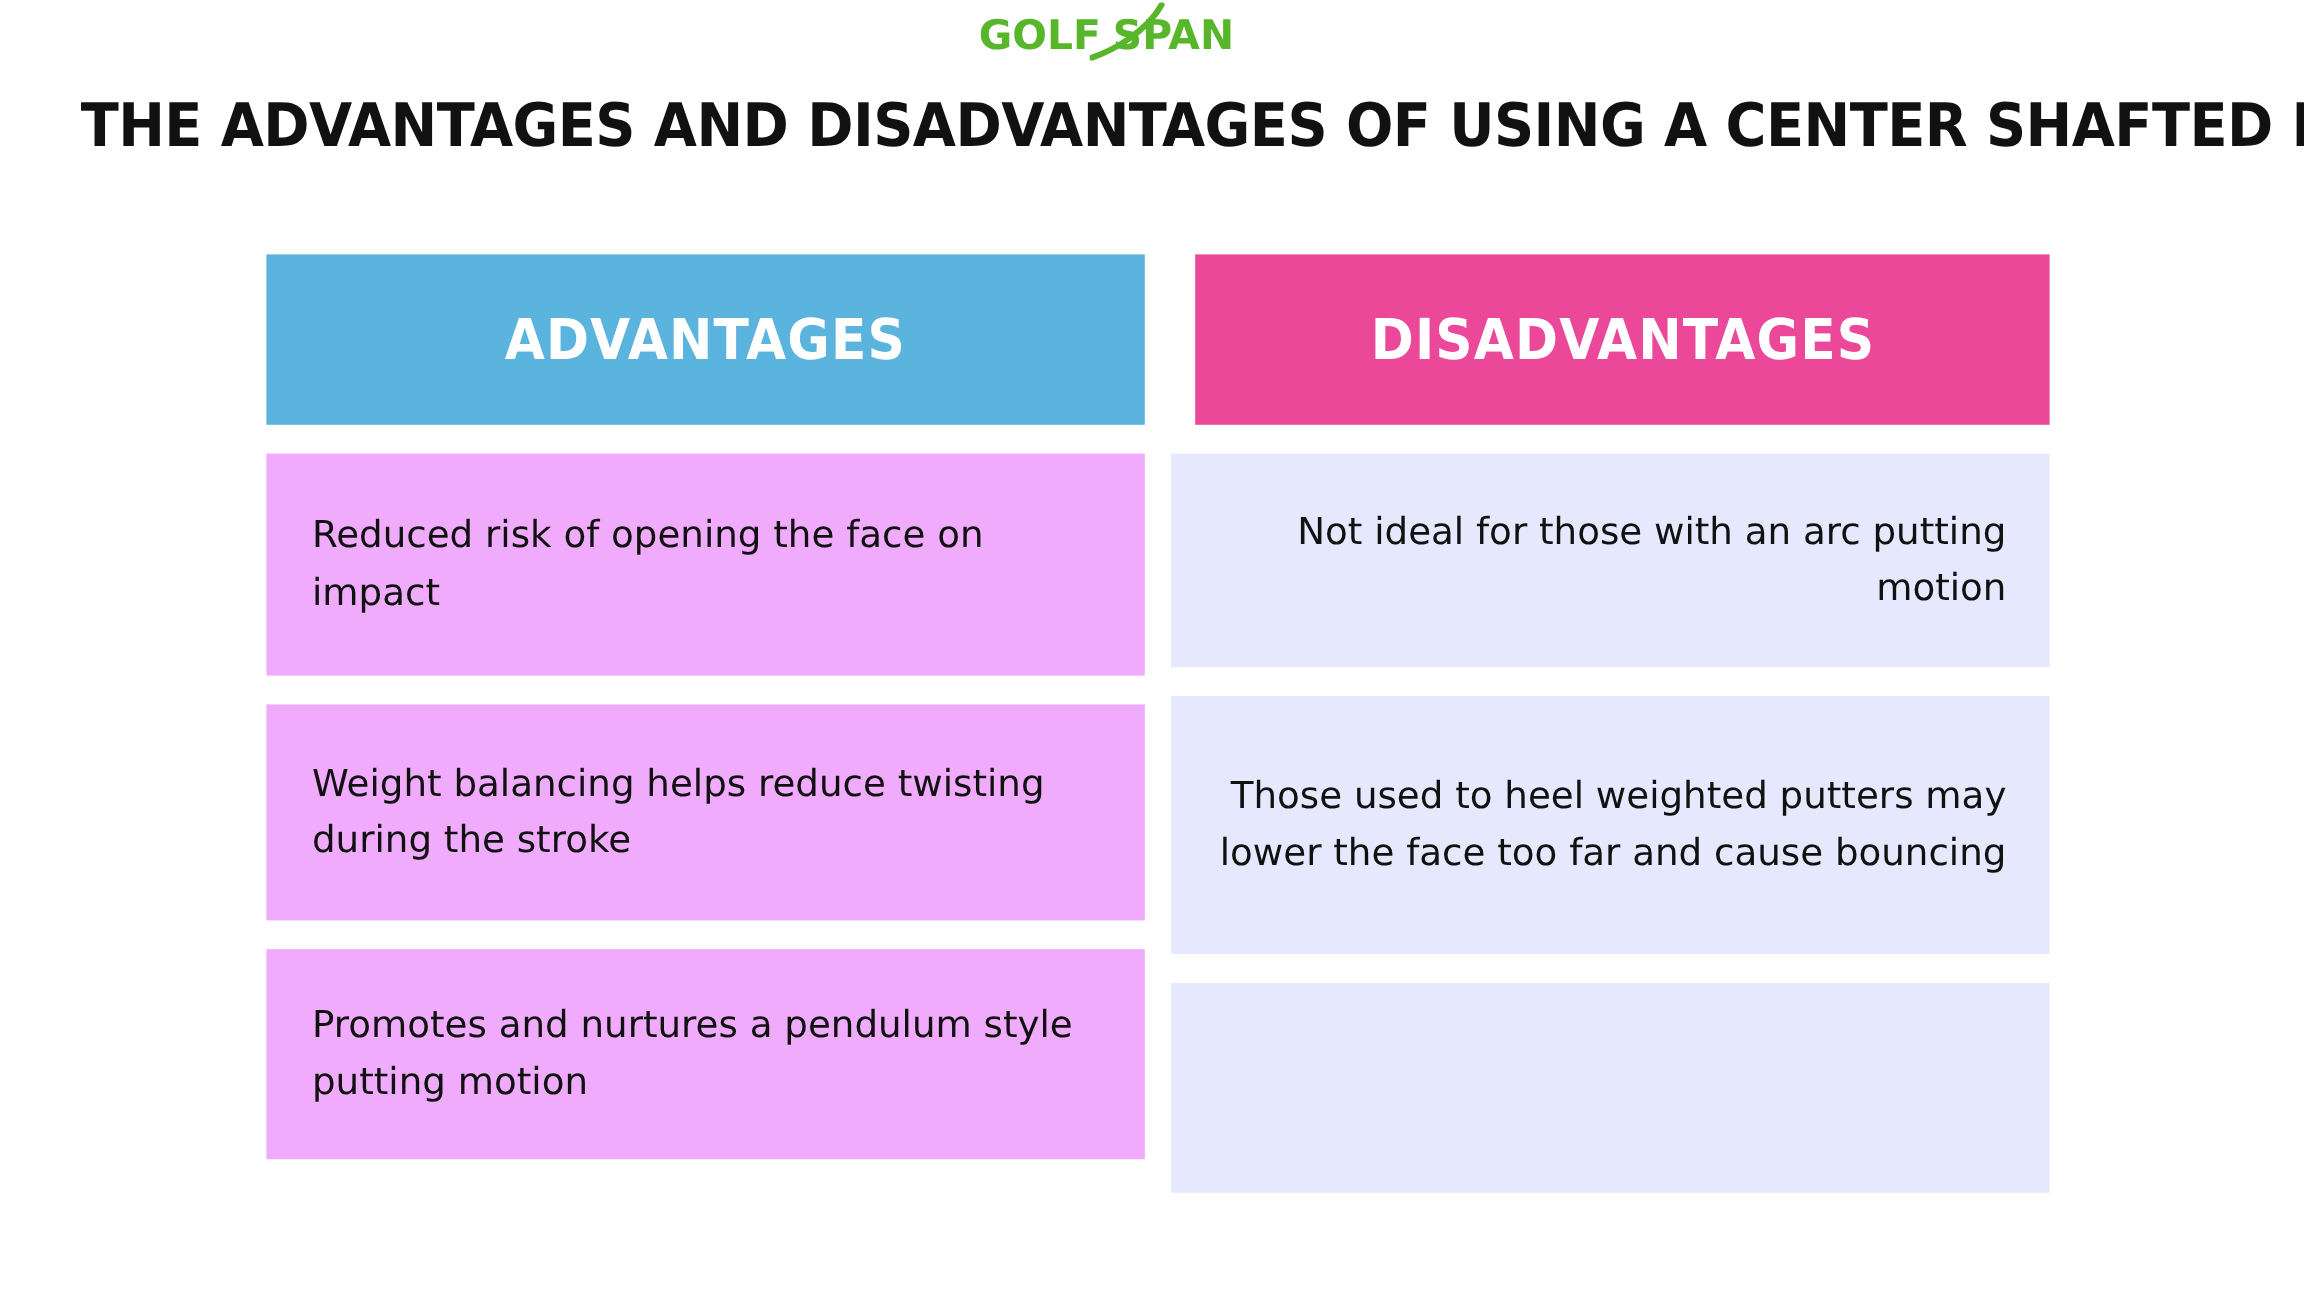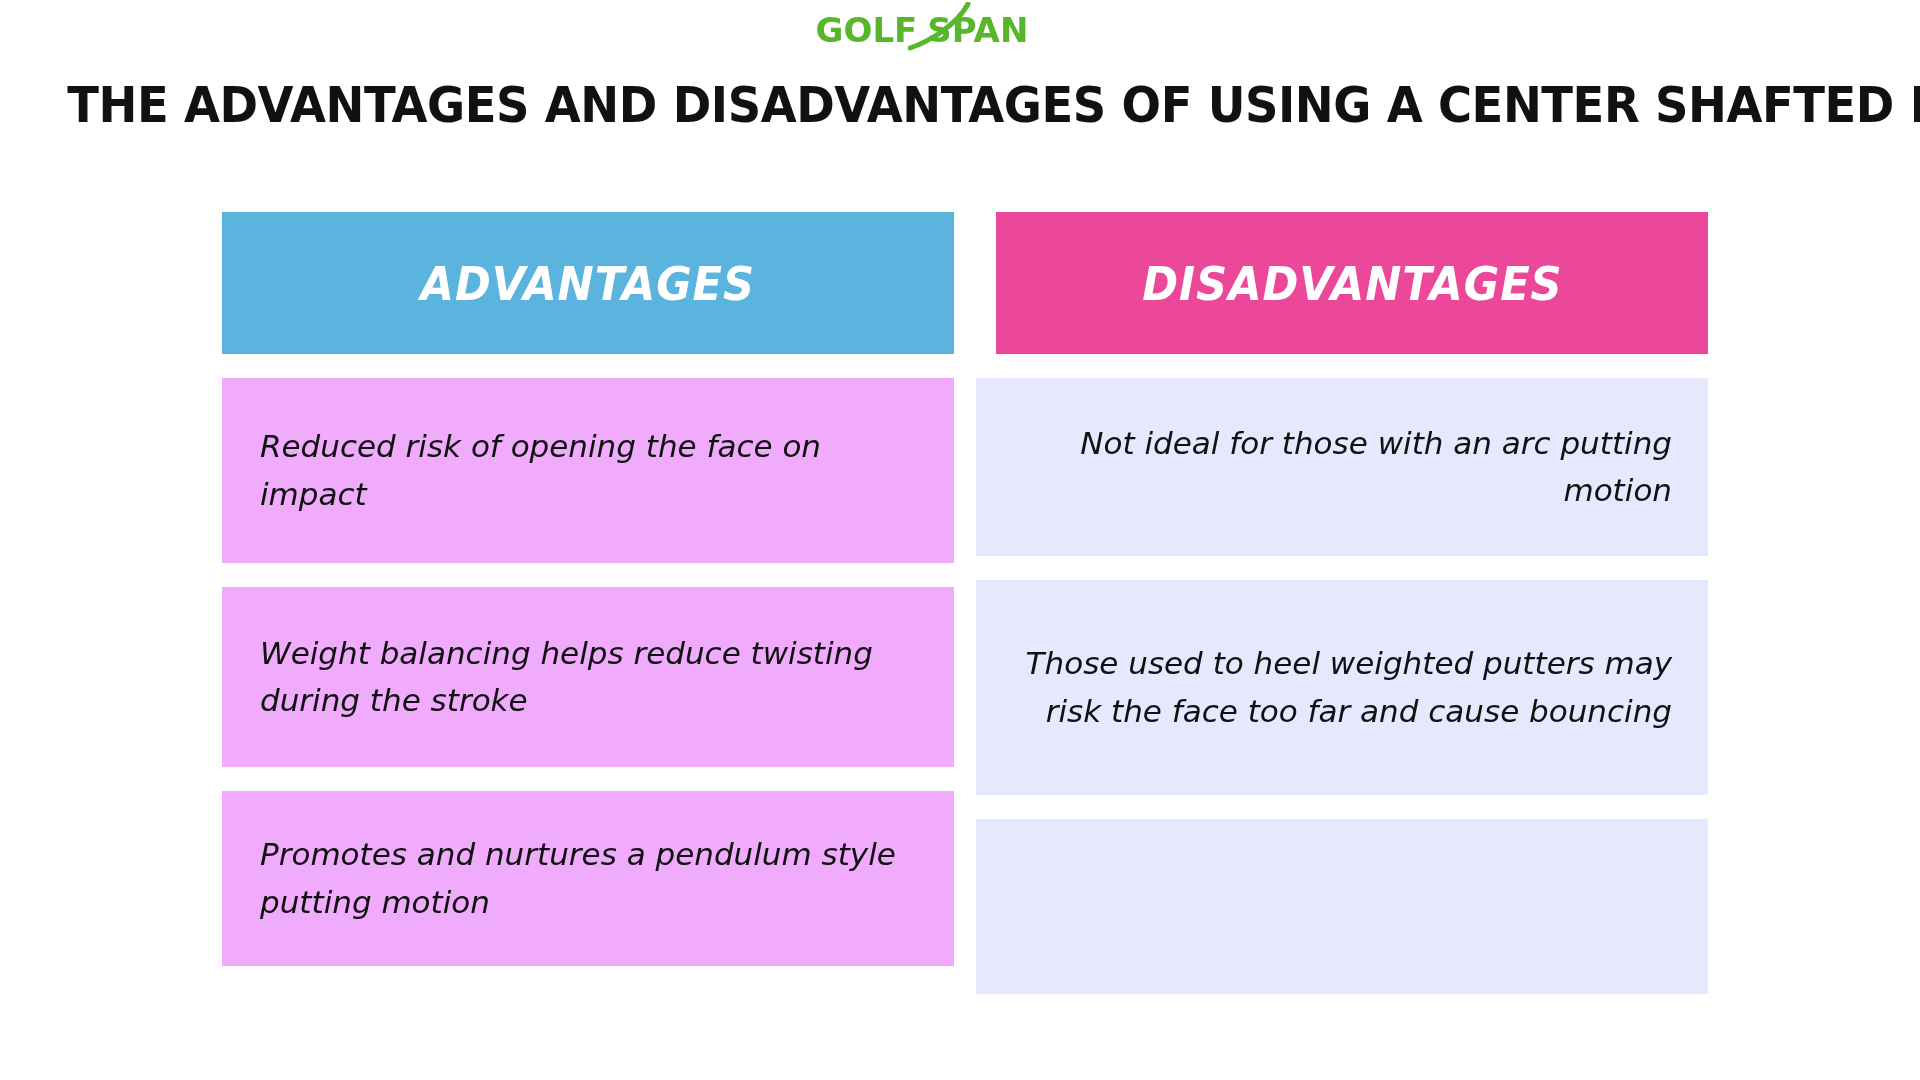--- a/index.html
+++ b/index.html
@@ -81,21 +81,20 @@
   }
 
   
   .table {
     position: absolute;
     top: 212px;
     left: 222px;
     width: 1486px;
     display: flex;
     gap: 22px;
-    font-style: italic;
   }
   .column {
     width: 732px;
     display: flex;
     flex-direction: column;
     gap: 24px;
   }
   .col-header {
     height: 142px;
     display: flex;
@@ -160,18 +159,18 @@
       <div class="cell cell-adv h-185">Reduced risk of opening the face on impact</div>
       <div class="cell cell-adv h-180">Weight balancing helps reduce twisting during the stroke</div>
       <div class="cell cell-adv h-175">Promotes and nurtures a pendulum style putting motion</div>
     </div>
 
     <div class="column">
       <div class="col-header header-dis">
         <span>DISADVANTAGES</span>
       </div>
       <div class="cell cell-dis h-178">Not ideal for those with an arc putting motion</div>
-      <div class="cell cell-dis h-215">Those used to heel weighted putters may risk the face too far and cause bouncing</div>
+      <div class="cell cell-dis h-215">Those used to heel weighted putters may lower the face too far and cause bouncing</div>
       <div class="cell cell-dis h-175"></div>
     </div>
 
   </div>
 </div>
 
 </body></html>

